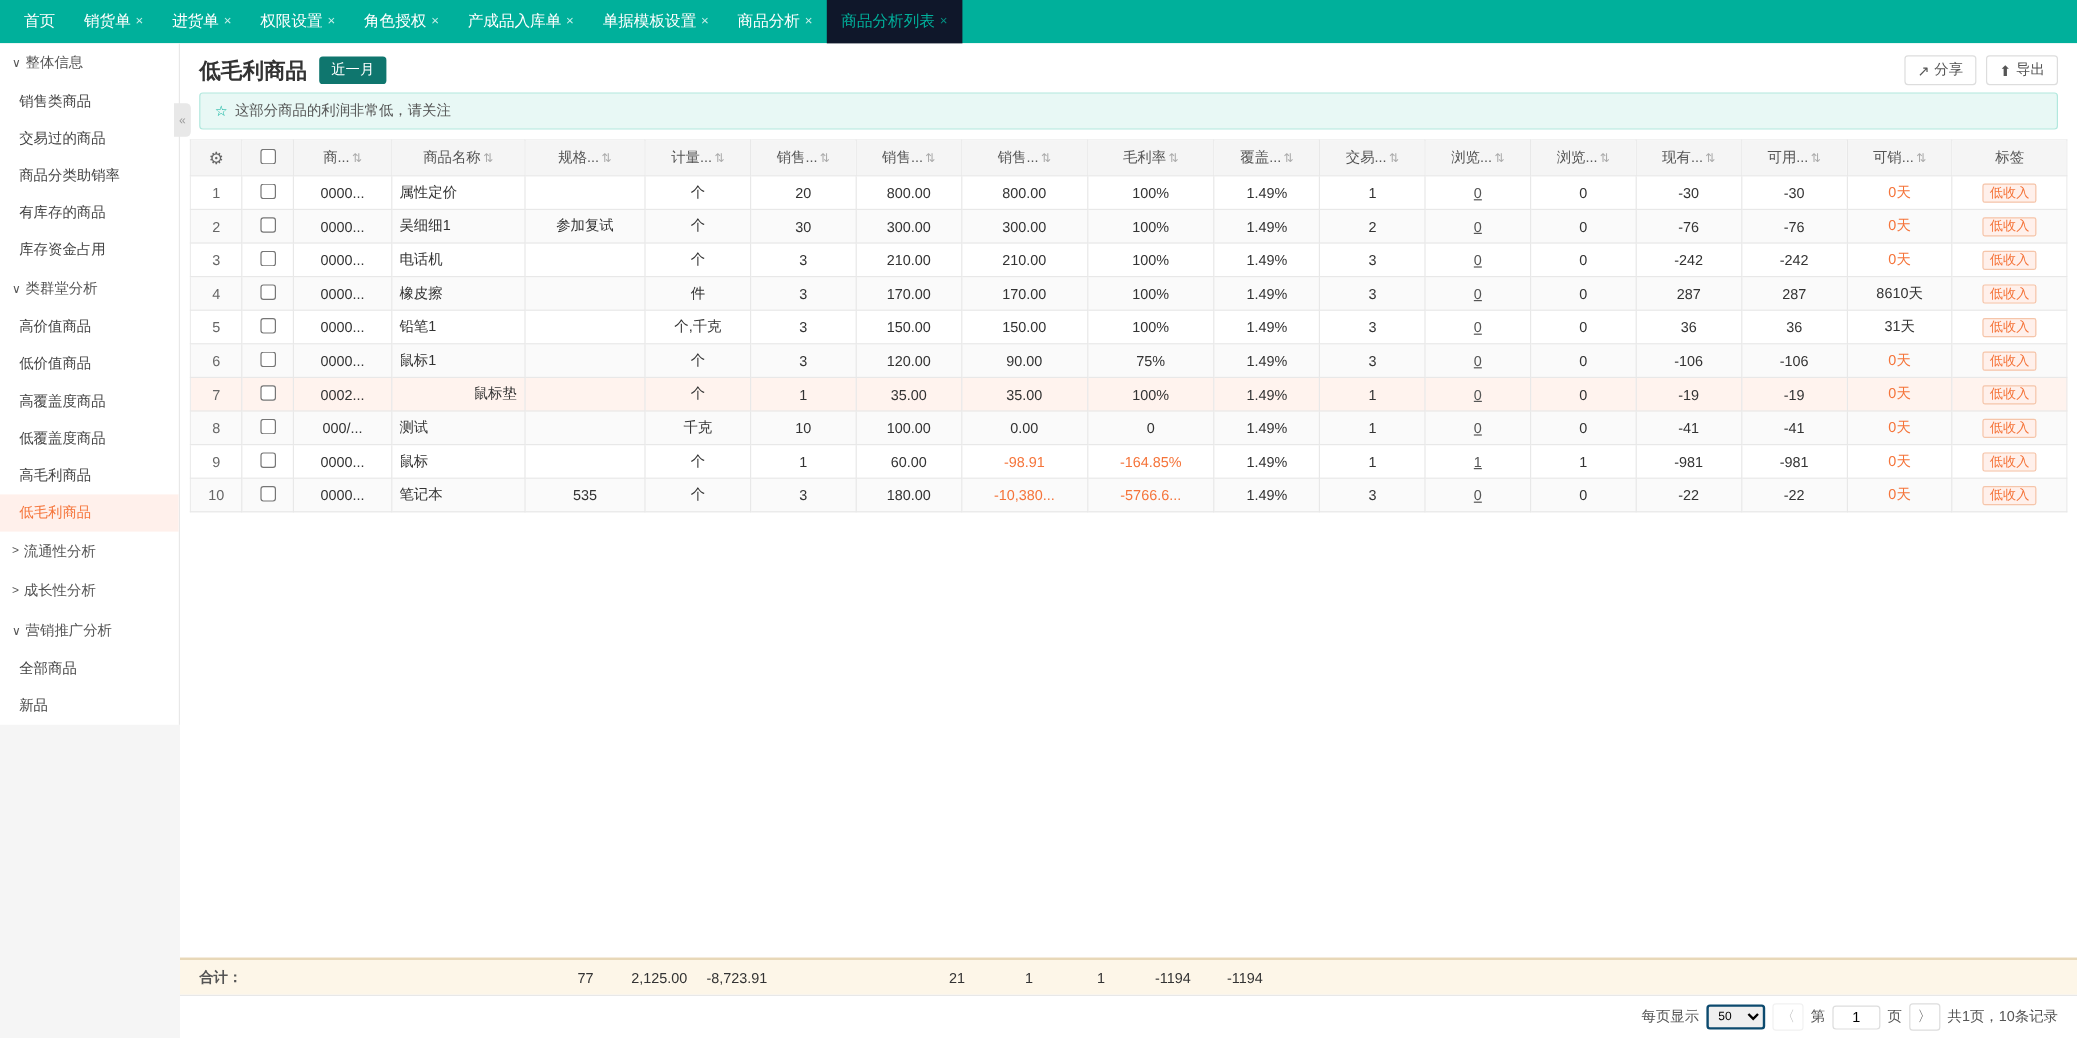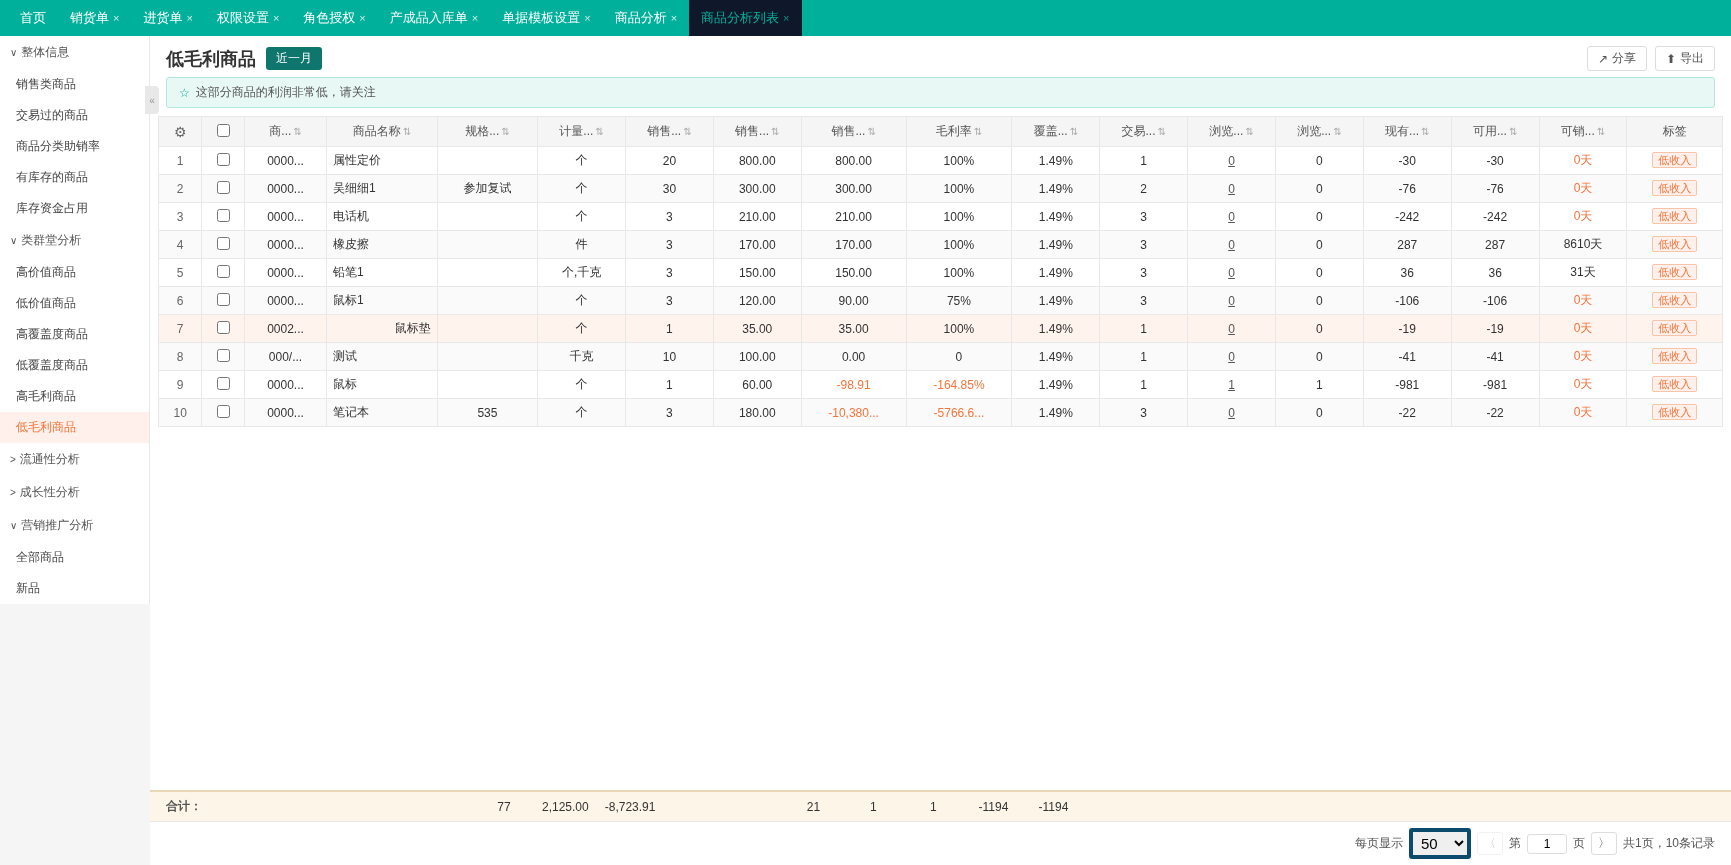--- a/index.html
+++ b/index.html
@@ -224,21 +224,21 @@
     
     .table-footer {
       background: #fdf6e8;
       border-top: 2px solid #e8d8b8;
       display: flex;
       align-items: center;
       padding: 6px 16px;
       font-size: 12px;
       flex-shrink: 0;
     }
-    .footer-label { color: #555; margin-right: 32px; font-weight: bold; }
+    .footer-label { color: #555; margin-right: 16px; font-weight: bold; }
     .footer-cells {
       display: flex;
       flex: 1;
       gap: 0;
     }
     .footer-cell {
       text-align: center;
       padding: 0 8px;
       color: #333;
       min-width: 60px;
@@ -251,24 +251,24 @@
       justify-content: flex-end;
       padding: 6px 16px;
       font-size: 12px;
       color: #555;
       gap: 6px;
       border-top: 1px solid #e8e8e8;
       flex-shrink: 0;
       background: #fff;
     }
     .pagination-bar select {
-      border: 4px solid #0c4a6e;
+      border: 2px solid #0c4a6e;
       border-radius: 3px;
       padding: 2px 4px;
-      font-size: 15px;
+      font-size: 10px;
     }
     .pagination-btn {
       border: 1px solid #ddd;
       background: #fff;
       border-radius: 3px;
       padding: 2px 6px;
       cursor: pointer;
       font-size: 12px;
       color: #555;
     }

